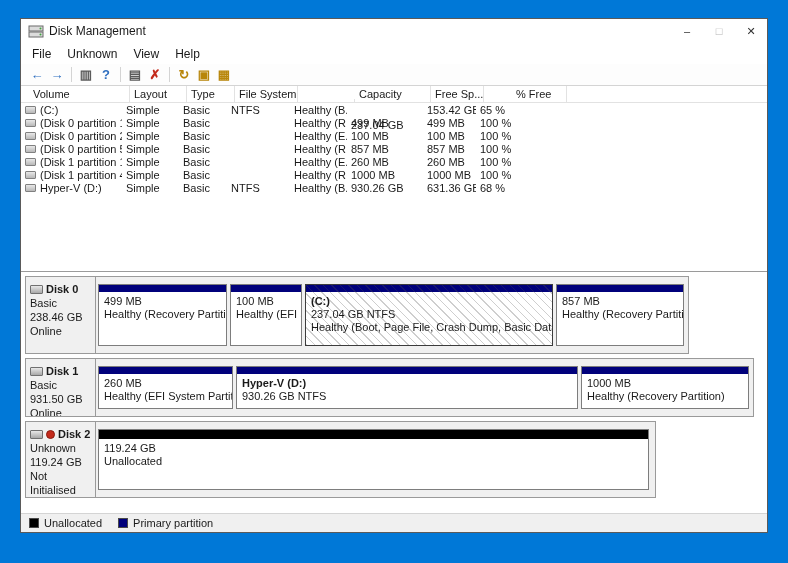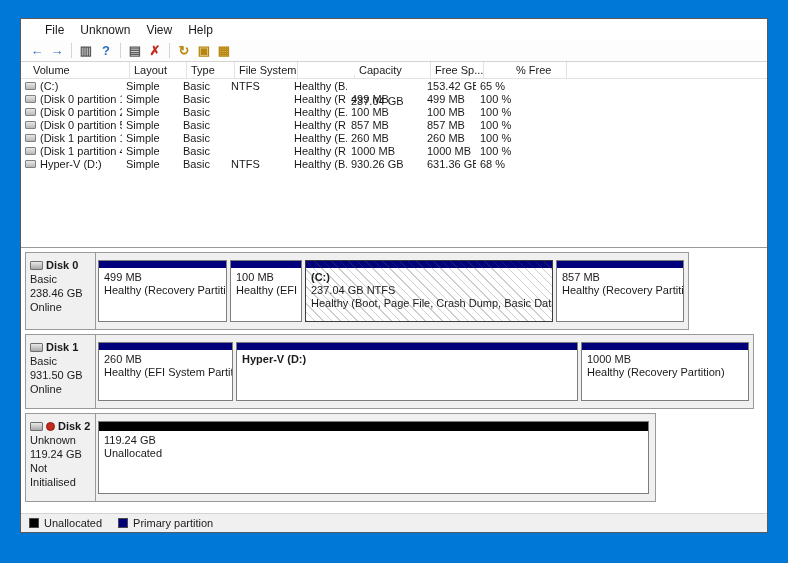--- a/index.html
+++ b/index.html
@@ -10,21 +10,21 @@
             background:#fff; border:1px solid #5a5a5a; display:flex; flex-direction:column; }
 
   .titlebar { height:24px; flex:0 0 auto; display:flex; align-items:center; background:#fff; }
   .title-icon { width:16px; height:16px; margin:0 5px 0 7px; display:inline-flex; }
   .title-text { font-size:12px; color:#1a1a1a; flex:1; }
   .caption-buttons { display:flex; height:100%; }
   .cap-btn { width:32px; height:100%; display:flex; align-items:center; justify-content:center;
              font-size:11px; color:#333; }
   .cap-btn.disabled { color:#b5b5b5; }
 
-  .menubar { height:21px; flex:0 0 auto; display:flex; align-items:center; padding-left:16px;
+  .menubar { height:21px; flex:0 0 auto; display:flex; align-items:center; padding-left:3px;
              background:#fff; font-size:12px; color:#1a1a1a; }
   .menu-item { padding:2px 8px; }
 
   .toolbar { height:22px; flex:0 0 auto; display:flex; align-items:center; padding-left:6px;
              background:#fdfdfd; border-bottom:1px solid #d4d4d4; }
   .tb-btn { width:20px; height:18px; display:flex; align-items:center; justify-content:center;
             font-size:13px; font-weight:bold; }
   .tb-sep { width:1px; height:15px; background:#d4d4d4; margin:0 4px; }
 
   .table-pane { height:186px; flex:0 0 auto; background:#fff; border-bottom:1px solid #9a9a9a;
@@ -60,20 +60,36 @@
   .legend { height:19px; flex:0 0 auto; background:#f0f0f0; border-top:1px solid #d4d4d4;
             display:flex; align-items:center; padding-left:8px; gap:16px; font-size:11px; color:#1a1a1a; }
   .legend-item { display:flex; align-items:center; gap:5px; }
   .legend-swatch { width:10px; height:10px; border:1px solid #4a4a4a; display:inline-block; }
 </style>
 </head>
 <body>
 
 <div class="window">
 
+  <div class="titlebar">
+    <span class="title-icon">
+      <svg width="16" height="16" viewBox="0 0 16 16">
+        <rect x="1" y="3" width="14" height="5" fill="#dcdcdc" stroke="#6a6a6a" stroke-width="1"></rect>
+        <rect x="1" y="9" width="14" height="5" fill="#dcdcdc" stroke="#6a6a6a" stroke-width="1"></rect>
+        <circle cx="12.5" cy="5.5" r="1" fill="#3fa33f"></circle>
+        <circle cx="12.5" cy="11.5" r="1" fill="#3fa33f"></circle>
+      </svg>
+    </span>
+    <span class="title-text">Disk Management</span>
+    <span class="caption-buttons">
+      <span class="cap-btn">–</span>
+      <span class="cap-btn disabled">□</span>
+      <span class="cap-btn">✕</span>
+    </span>
+  </div>
 
   <div class="menubar">
       <div class="menu-item">File</div>
       <div class="menu-item">Unknown</div>
       <div class="menu-item">View</div>
       <div class="menu-item">Help</div>
     </div>
 
   <div class="toolbar">
       <div class="tb-btn" style="color: rgb(47, 111, 192);">←</div>
@@ -232,21 +248,21 @@
           </div>
           <div class="part" style="width: 128px;">
             <div class="part-bar"></div>
             <div class="part-text">
               <div>857 MB</div>
               <div>Healthy (Recovery Partition)</div>
             </div>
           </div>
         </div>
       </div>
-      <div class="disk-row" style="width: 729px; height: 75px;">
+      <div class="disk-row" style="width: 729px; height: 59px;">
         <div class="disk-info">
           <div class="disk-name">
             <span class="disk-ico"></span>
             <span>Disk 1</span>
           </div>
           <div class="disk-line">Basic</div>
           <div class="disk-line">931.50 GB</div>
           <div class="disk-line">Online</div>
         </div>
         <div class="parts">
@@ -254,32 +270,33 @@
             <div class="part-bar"></div>
             <div class="part-text">
               <div>260 MB</div>
               <div>Healthy (EFI System Partition)</div>
             </div>
           </div>
           <div class="part" style="width: 342px;">
             <div class="part-bar"></div>
             <div class="part-text">
               <div class="bold">Hyper-V  (D:)</div>
+              <div>930.26 GB NTFS</div>
             </div>
           </div>
           <div class="part" style="width: 168px;">
             <div class="part-bar"></div>
             <div class="part-text">
               <div>1000 MB</div>
               <div>Healthy (Recovery Partition)</div>
             </div>
           </div>
         </div>
       </div>
-      <div class="disk-row" style="width: 631px; height: 89px;">
+      <div class="disk-row" style="width: 631px; height: 77px;">
         <div class="disk-info">
           <div class="disk-name">
             <span class="disk-ico"></span>
             <span class="warn-ico"></span>
             <span>Disk 2</span>
           </div>
           <div class="disk-line">Unknown</div>
           <div class="disk-line">119.24 GB</div>
           <div class="disk-line">Not Initialised</div>
         </div>

